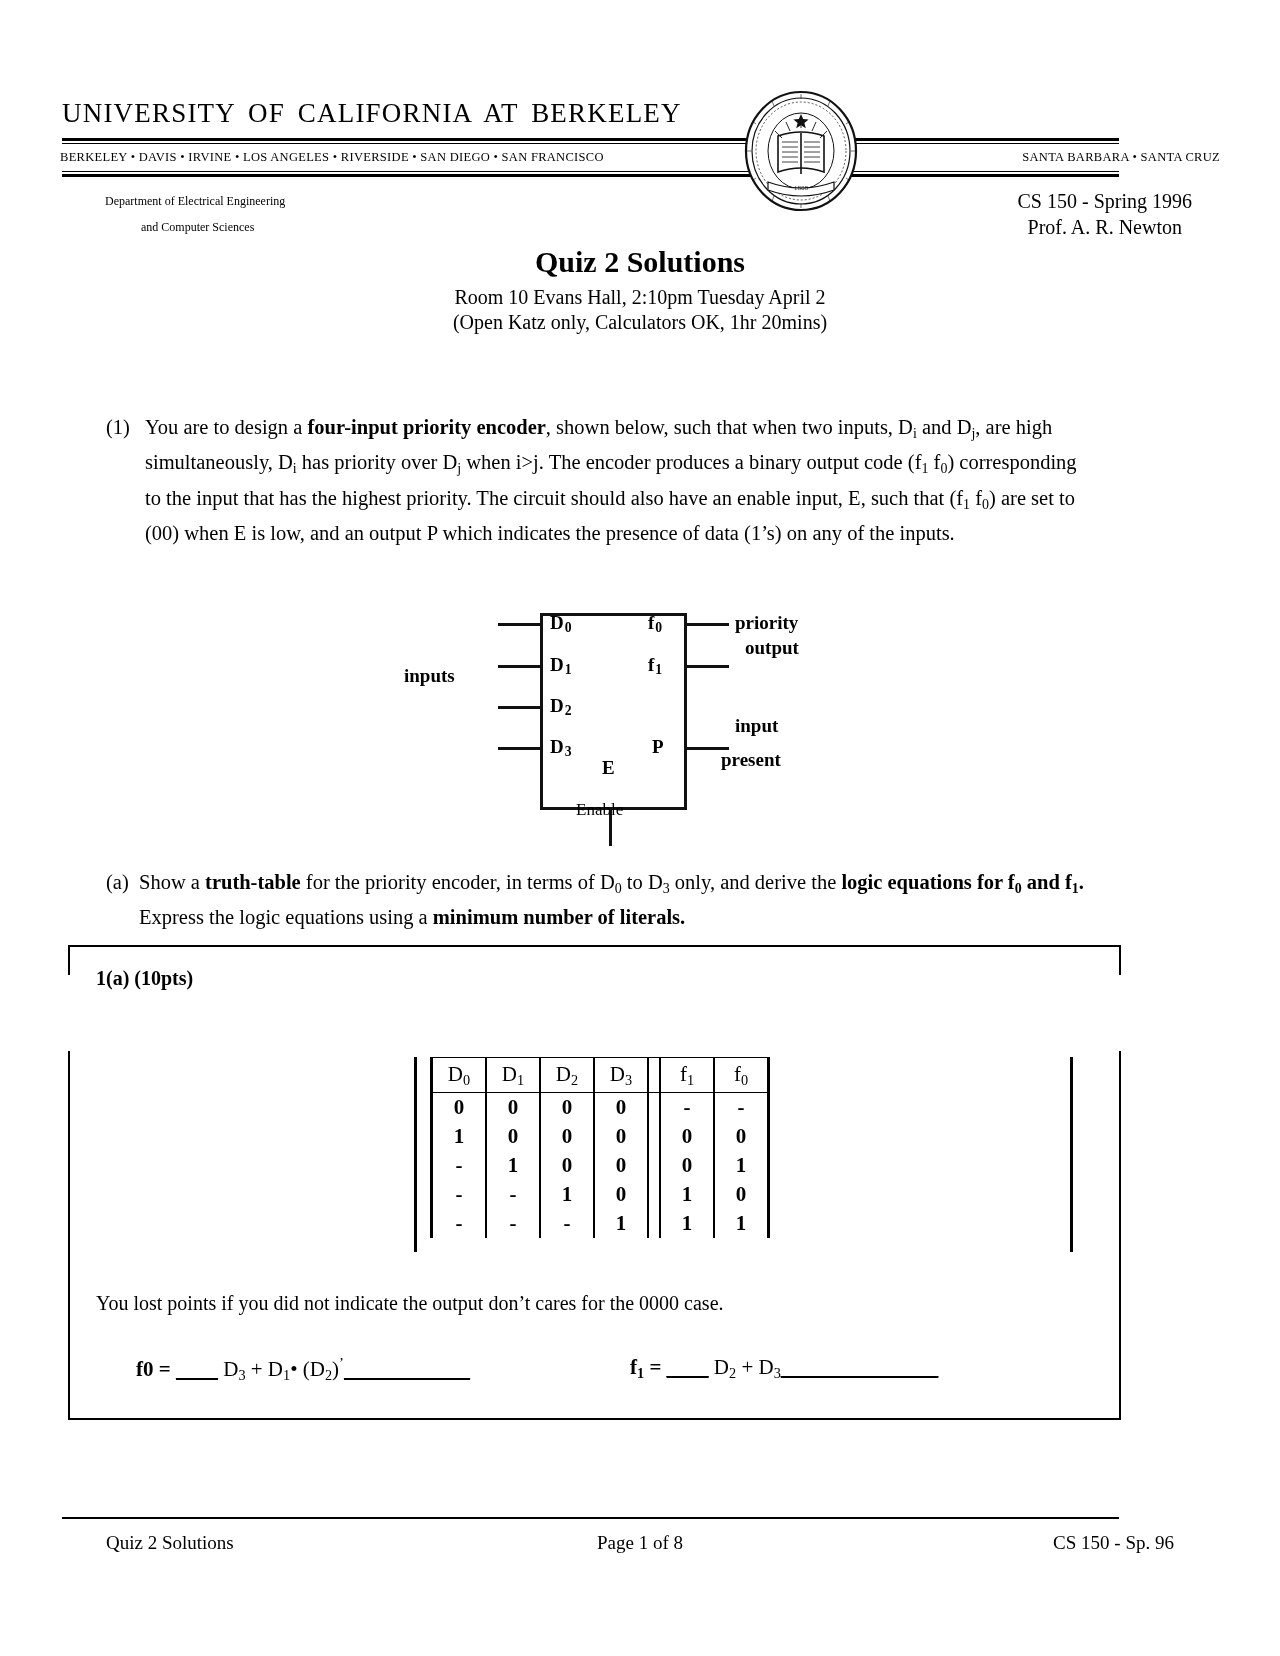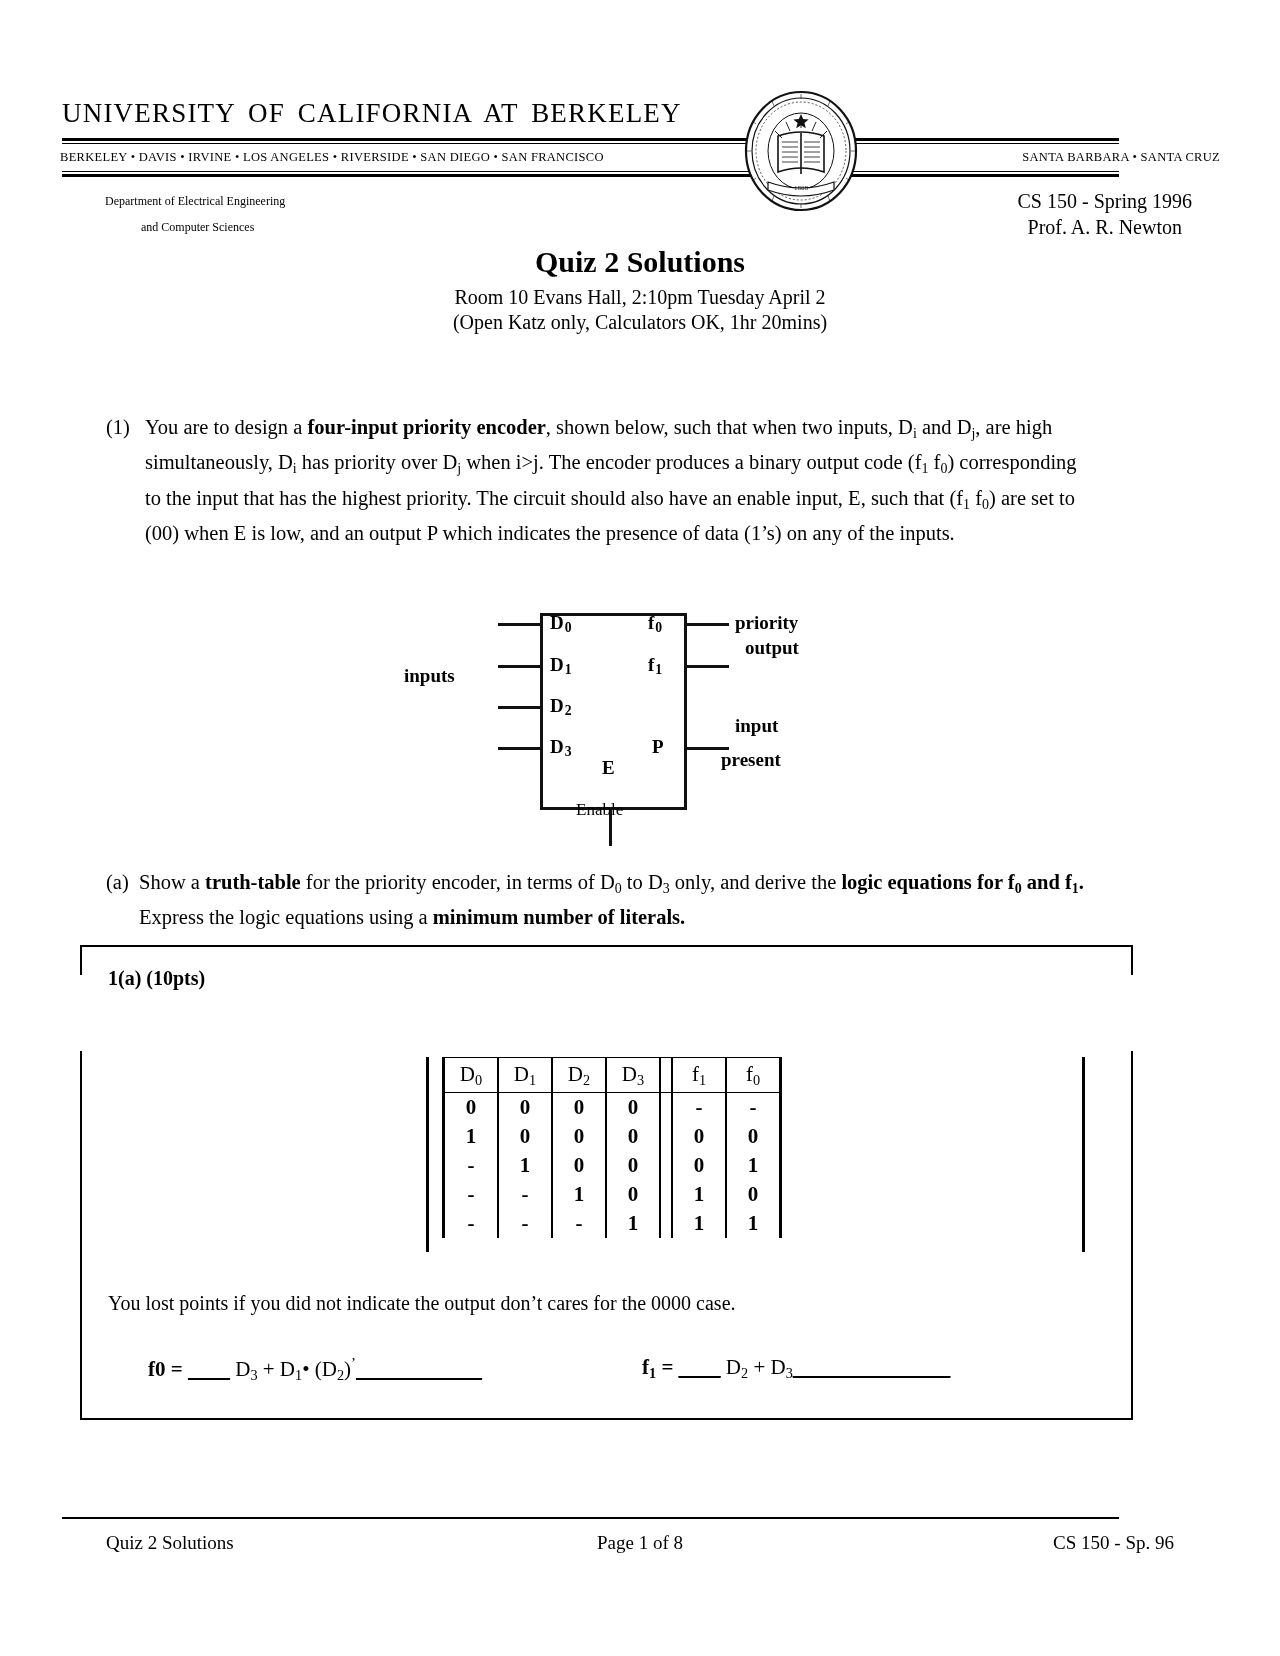--- a/index.html
+++ b/index.html
@@ -96,21 +96,21 @@
   
   .parta {
     position:absolute; left:106px; top:868px; width:1010px;
     font-size:20.5px; line-height:29.5px;
   }
   .parta .num { position:absolute; left:0; top:0; }
   .parta .body { display:block; padding-left:33px; }
 
   
   .ansbox {
-    position:absolute; left:80px; top:945px; width:1053px; height:475px;
+    position:absolute; left:68px; top:945px; width:1053px; height:475px;
     border:2.5px solid #000; box-sizing:border-box; background:#fff;
   }
   .ansbox .tag {
     position:absolute; left:26px; top:20px;
     font-size:20px; font-weight:bold; white-space:nowrap;
   }
   
   .notch-l { position:absolute; left:-4px; top:28px; width:7px; height:76px; background:#fff; }
   .notch-r { position:absolute; right:-4px; top:28px; width:7px; height:76px; background:#fff; }
 

